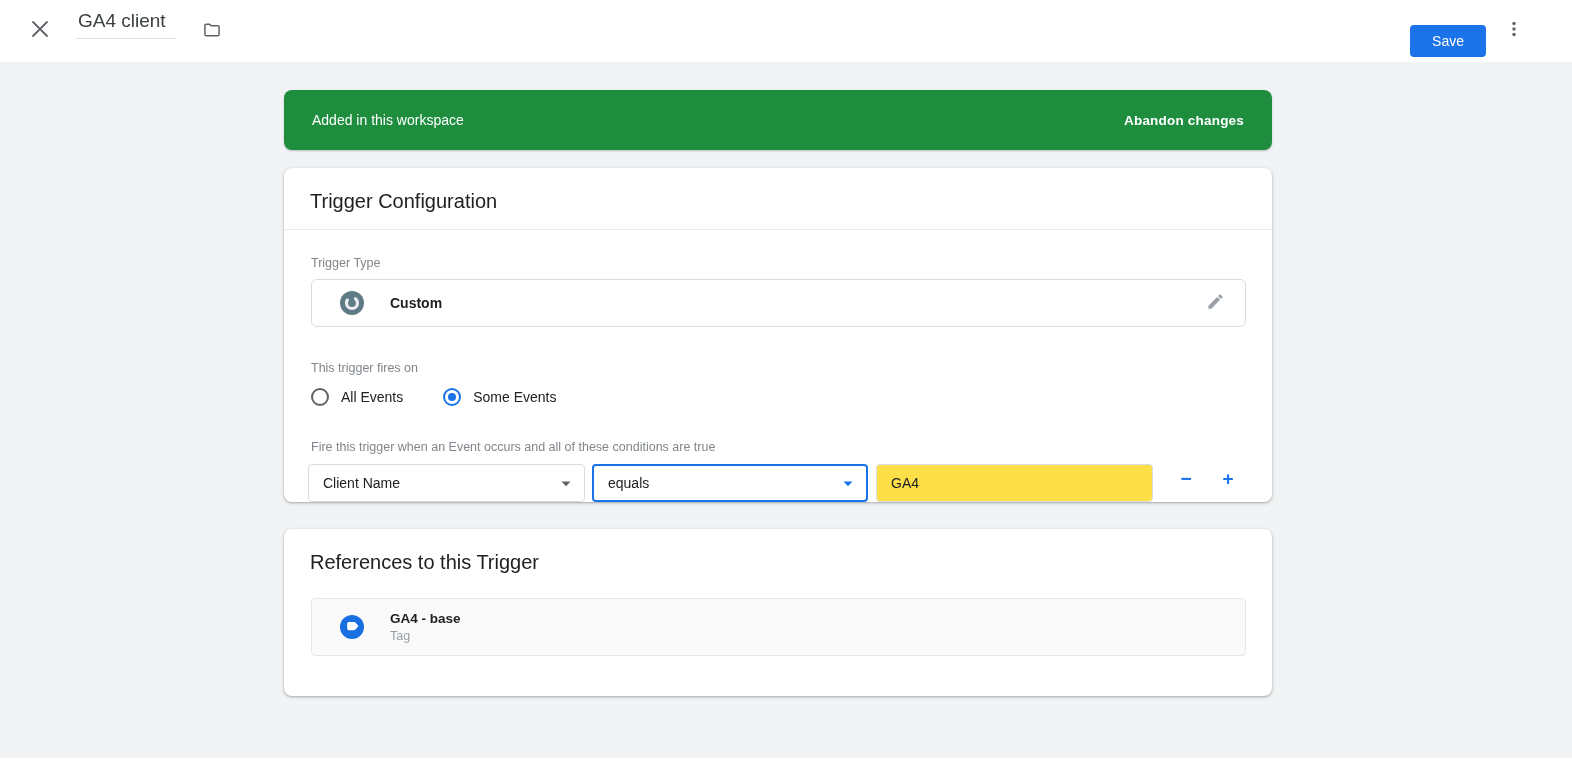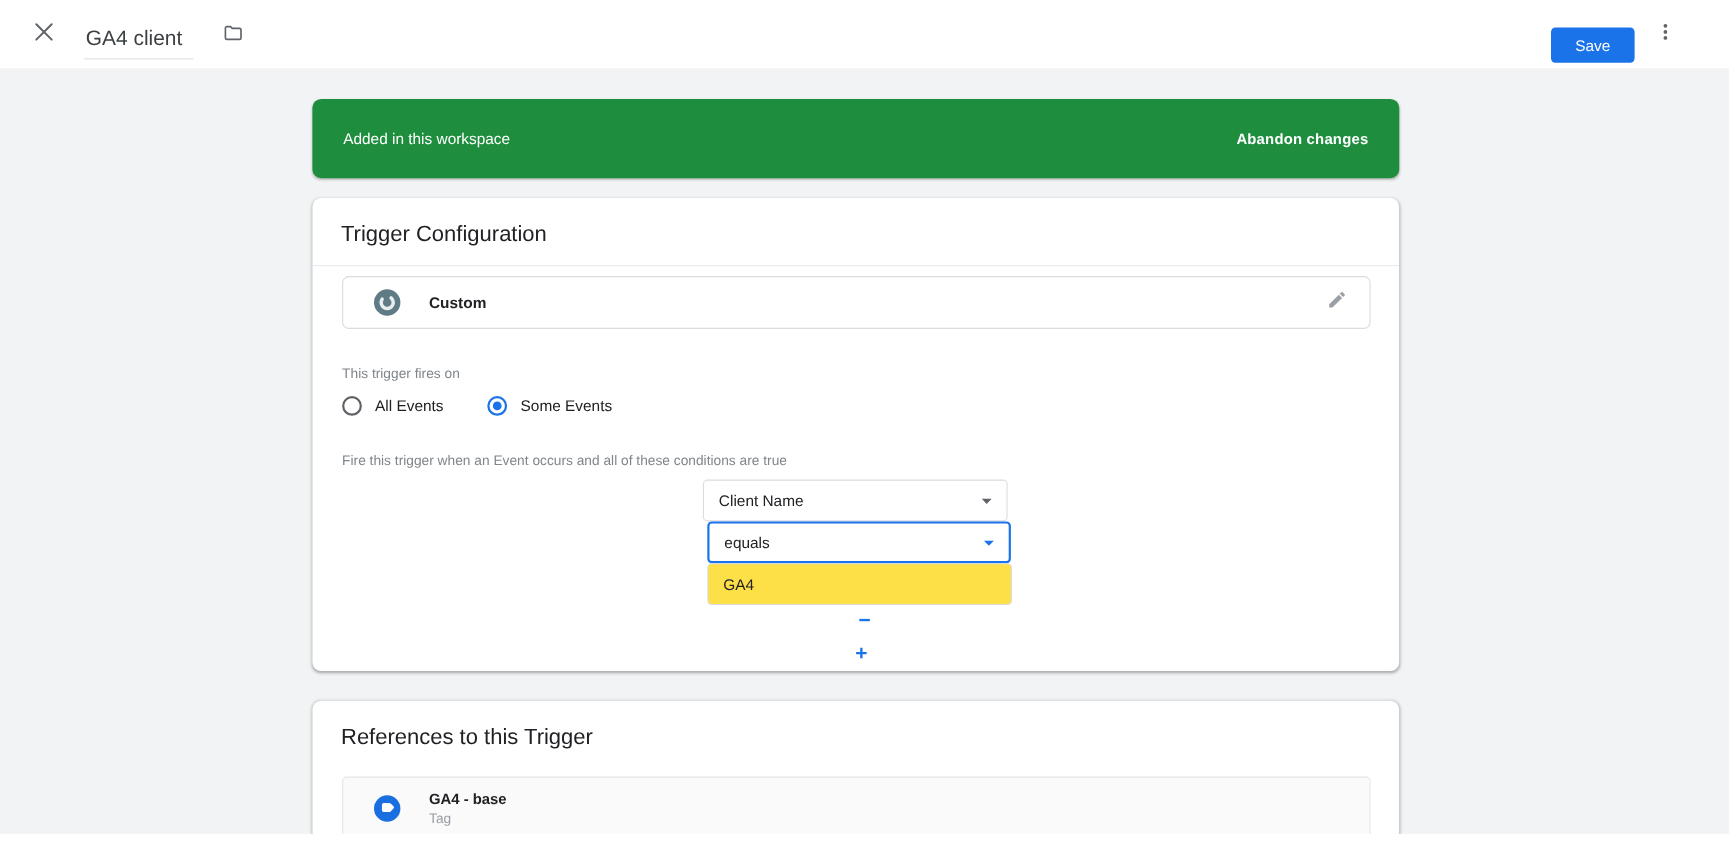--- a/index.html
+++ b/index.html
@@ -3,39 +3,39 @@
 <meta charset="utf-8">
 <style>
   * { margin:0; padding:0; box-sizing:border-box; }
   html,body { width:1572px; height:776px; background:#ffffff; overflow:hidden;
               font-family:"Liberation Sans", sans-serif; color:#202124; }
 
   
   .topbar { position:relative; height:62px; background:#ffffff; }
   .close-btn { position:absolute; left:26px; top:17px; width:28px; height:28px;
                display:flex; align-items:center; justify-content:center; cursor:pointer; }
-  .title-wrap { position:absolute; left:76px; top:23px; }
+  .title-wrap { position:absolute; left:76px; top:8px; }
   .page-title { font-size:19px; color:#3c4043; padding:2px 4px 6px 2px;
                 border-bottom:1px solid #e0e0e0; min-width:100px; display:inline-block; }
   .folder-btn { position:absolute; left:200px; top:20px; width:24px; height:24px;
                 display:flex; align-items:center; justify-content:center; cursor:pointer; }
   .save-btn { position:absolute; right:86px; top:25px; height:32px; padding:0 22px;
               background:#1a73e8; color:#fff; font-size:14px; border:none; border-radius:4px;
               display:flex; align-items:center; justify-content:center; cursor:pointer;
               font-family:"Liberation Sans", sans-serif; }
   .more-btn { position:absolute; right:44px; top:17px; width:28px; height:28px;
               display:flex; align-items:center; justify-content:center; cursor:pointer;
               color:#5f6368; }
 
   
   .workspace { height:696px; background:#f1f3f4; overflow:hidden; }
   .column { width:988px; margin-left:284px; }
 
   
-  .banner { margin-top:28px; height:72px; background:#1e8e3e; border-radius:8px;
+  .banner { margin-top:28px; height:60px; background:#1e8e3e; border-radius:8px;
             display:flex; align-items:center; justify-content:space-between;
             padding:0 28px; box-shadow:0 1px 2px rgba(60,64,67,.3); }
   .banner-msg { color:#ffffff; font-size:14px; }
   .banner-action { color:#ffffff; font-size:13.5px; font-weight:bold; cursor:pointer; letter-spacing:.2px; }
 
   
   .card { background:#ffffff; border-radius:8px;
           box-shadow:0 1px 2px rgba(60,64,67,.28), 0 1px 3px 1px rgba(60,64,67,.12); }
   .trigger-card { margin-top:18px; }
   .refs-card { margin-top:17px; padding-bottom:40px; }
@@ -59,21 +59,21 @@
   .radio-opt { display:flex; align-items:center; cursor:pointer; }
   .radio-circle { width:18px; height:18px; border-radius:50%; border:2px solid #5f6368;
                   position:relative; background:#fff; }
   .radio-opt.checked .radio-circle { border-color:#1a73e8; }
   .radio-opt.checked .radio-circle::after { content:""; position:absolute; left:3px; top:3px;
                   width:8px; height:8px; border-radius:50%; background:#1a73e8; }
   .radio-label { font-size:14px; color:#202124; margin-left:12px; }
 
   
   .cond-label { font-size:12.5px; color:#80868b; margin:34px 26px 0 27px; }
-  .cond-row { display:flex; align-items:center; margin:10px 26px 27px 24px;flex-direction:column; }
+  .cond-row { display:flex; align-items:flex-start; margin:10px 26px 27px 24px; }
   .select-box { height:38px; border:1px solid #dadce0; border-radius:4px; background:#fff;
                 display:flex; align-items:center; justify-content:space-between;
                 padding:0 12px 0 14px; font-size:14px; color:#202124; cursor:pointer; }
   .select-variable { width:277px; }
   .select-operator { width:276px; margin-left:7px; border:2px solid #1a73e8; }
   .value-input { width:277px; height:38px; margin-left:8px; border:1px solid #dadce0;
                  border-radius:4px; padding:0 14px; font-size:14px; color:#202124;
                  font-family:"Liberation Sans", sans-serif; outline:none; background:#fde047; }
   .cond-btn { width:30px; height:30px; border:none; background:transparent; color:#1a73e8;
               font-size:19px; font-weight:bold; cursor:pointer; display:flex; align-items:center;
@@ -132,20 +132,21 @@
 
     <div class="banner">
       <span class="banner-msg">Added in this workspace</span>
       <span class="banner-action">Abandon changes</span>
     </div>
 
     <div class="card trigger-card">
       <div class="card-title">Trigger Configuration</div>
       <div class="card-divider"></div>
 
+      <div class="field-label">Trigger Type</div>
 
       <div class="type-box">
         <span class="type-icon">
           <svg width="26" height="26" viewBox="0 0 26 26">
             <circle cx="13" cy="13" r="12" fill="#5f7c86"></circle>
             <circle cx="13" cy="13" r="5.5" fill="none" stroke="#e8edef" stroke-width="3.2" stroke-dasharray="26 9" stroke-dashoffset="6" stroke-linecap="round"></circle>
           </svg>
         </span>
         <span class="type-name">Custom</span>
         <span class="edit-btn">

